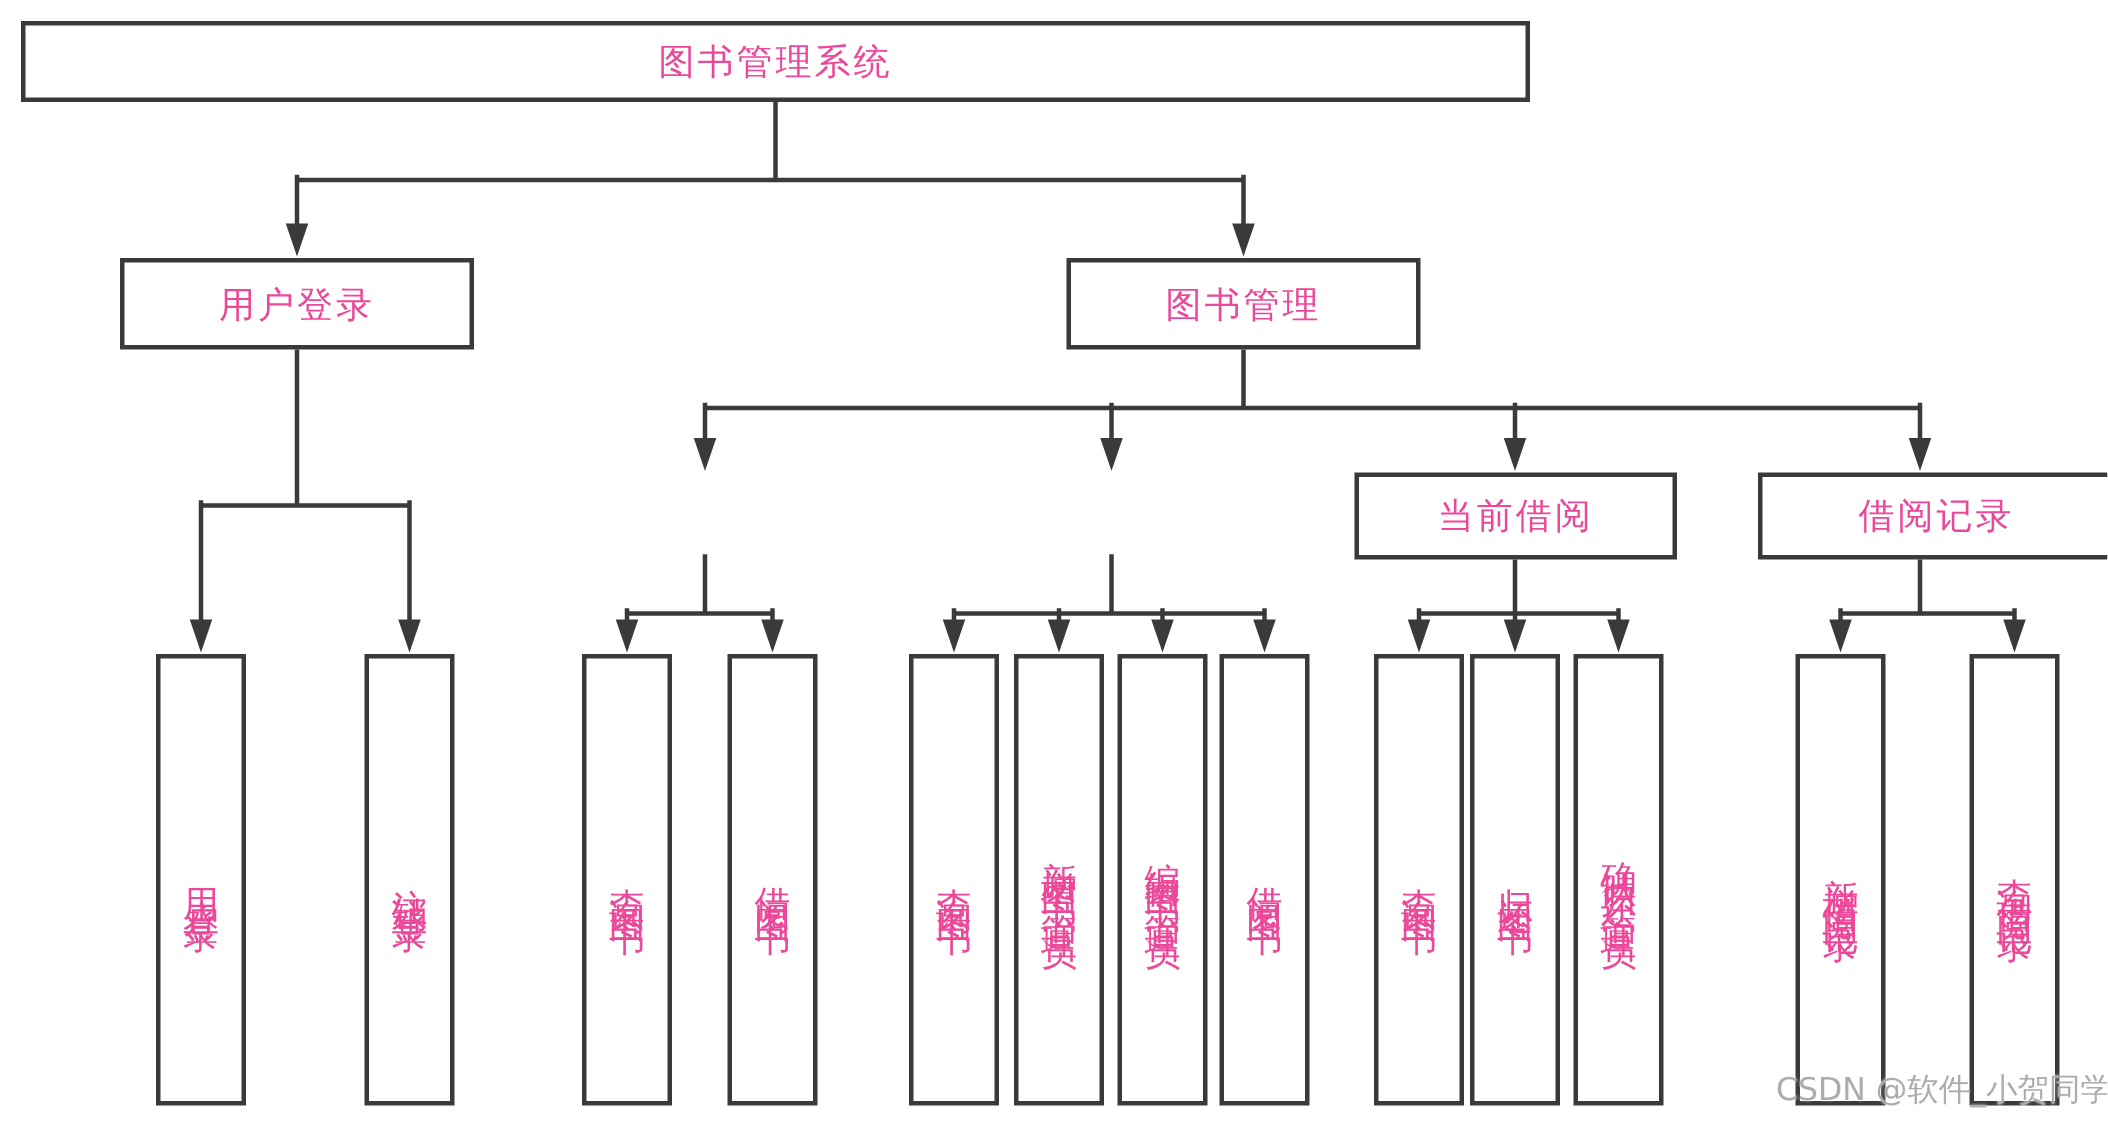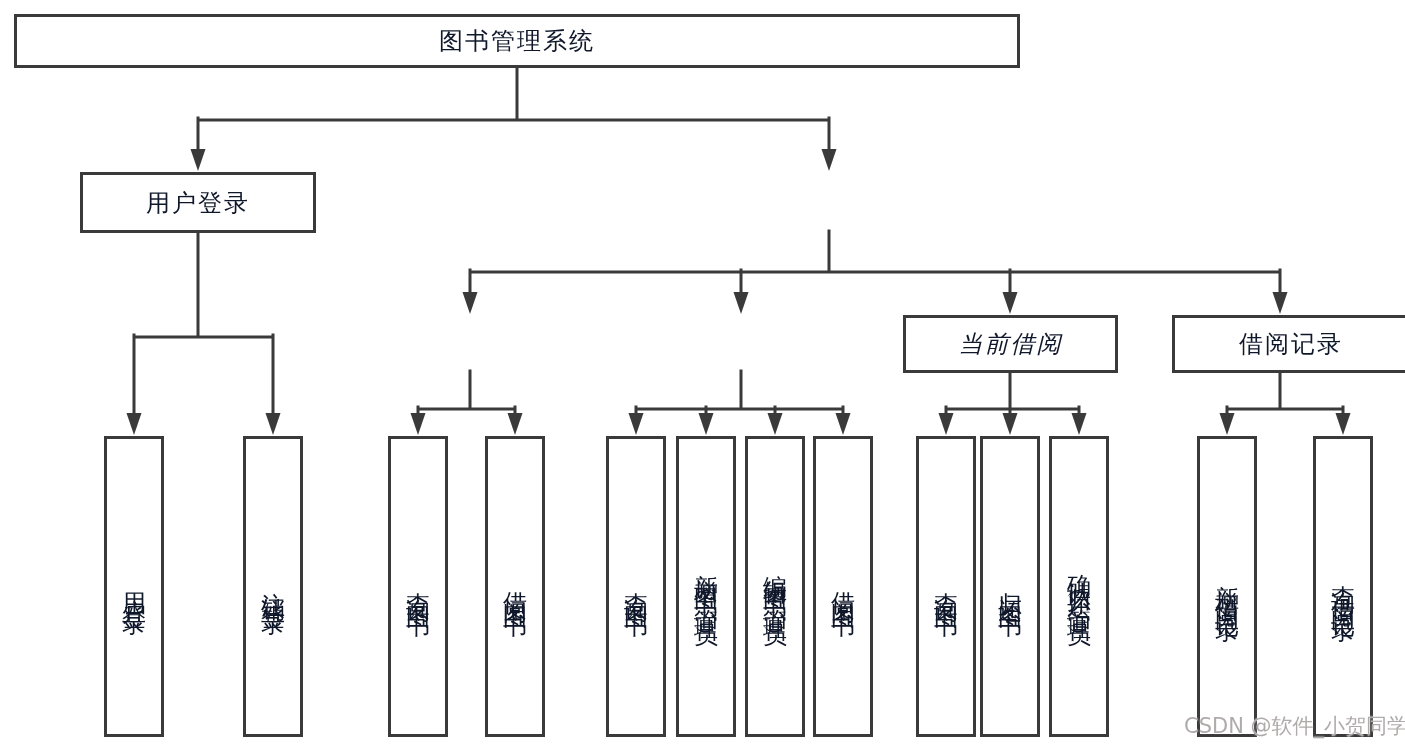--- a/index.html
+++ b/index.html
@@ -23,21 +23,21 @@
     height: 747px;
   }
   .node {
     position: absolute;
     box-sizing: border-box;
     background: #ffffff;
     border: 3px solid #3a3a3a;
     display: flex;
     align-items: center;
     justify-content: center;
-    color: #0f172a;
+    color: #ec4899;
   }
   .hnode {
     font-size: 24px;
     letter-spacing: 2px;
     white-space: nowrap;
   }
   .leaf {
     width: 60px;
     height: 301px;
     top: 436px;
@@ -94,22 +94,23 @@
       <polygon points="1002.5,413 1017.5,413 1010,435"></polygon>
       <polygon points="1071.5,413 1086.5,413 1079,435"></polygon>
       <polygon points="1219.5,413 1234.5,413 1227,435"></polygon>
       <polygon points="1335.5,413 1350.5,413 1343,435"></polygon>
     </g>
   </svg>
 
   <div class="node hnode" style="left:14px; top:14px; width:1006px; height:54px;">图书管理系统</div>
 
   <div class="node hnode" style="left:80px; top:172px; width:236px; height:61px;">用户登录</div>
+  <div class="node hnode" style="left:711px; top:172px; width:236px; height:61px;">图书管理</div>
 
-  <div class="node hnode" style="left:903px; top:315px; width:215px; height:58px;font-style:italic;">当前借阅</div>
+  <div class="node hnode" style="left:903px; top:315px; width:215px; height:58px;">当前借阅</div>
   <div class="node hnode" style="left:1172px; top:315px; width:238px; height:58px;">借阅记录</div>
 
   <div class="node leaf" style="left:104px;">
     <span>用户登录</span>
     </div>
   <div class="node leaf" style="left:243px;">
     <span>注销登录</span>
     </div>
   <div class="node leaf" style="left:388px;">
     <span>查询图书</span>

